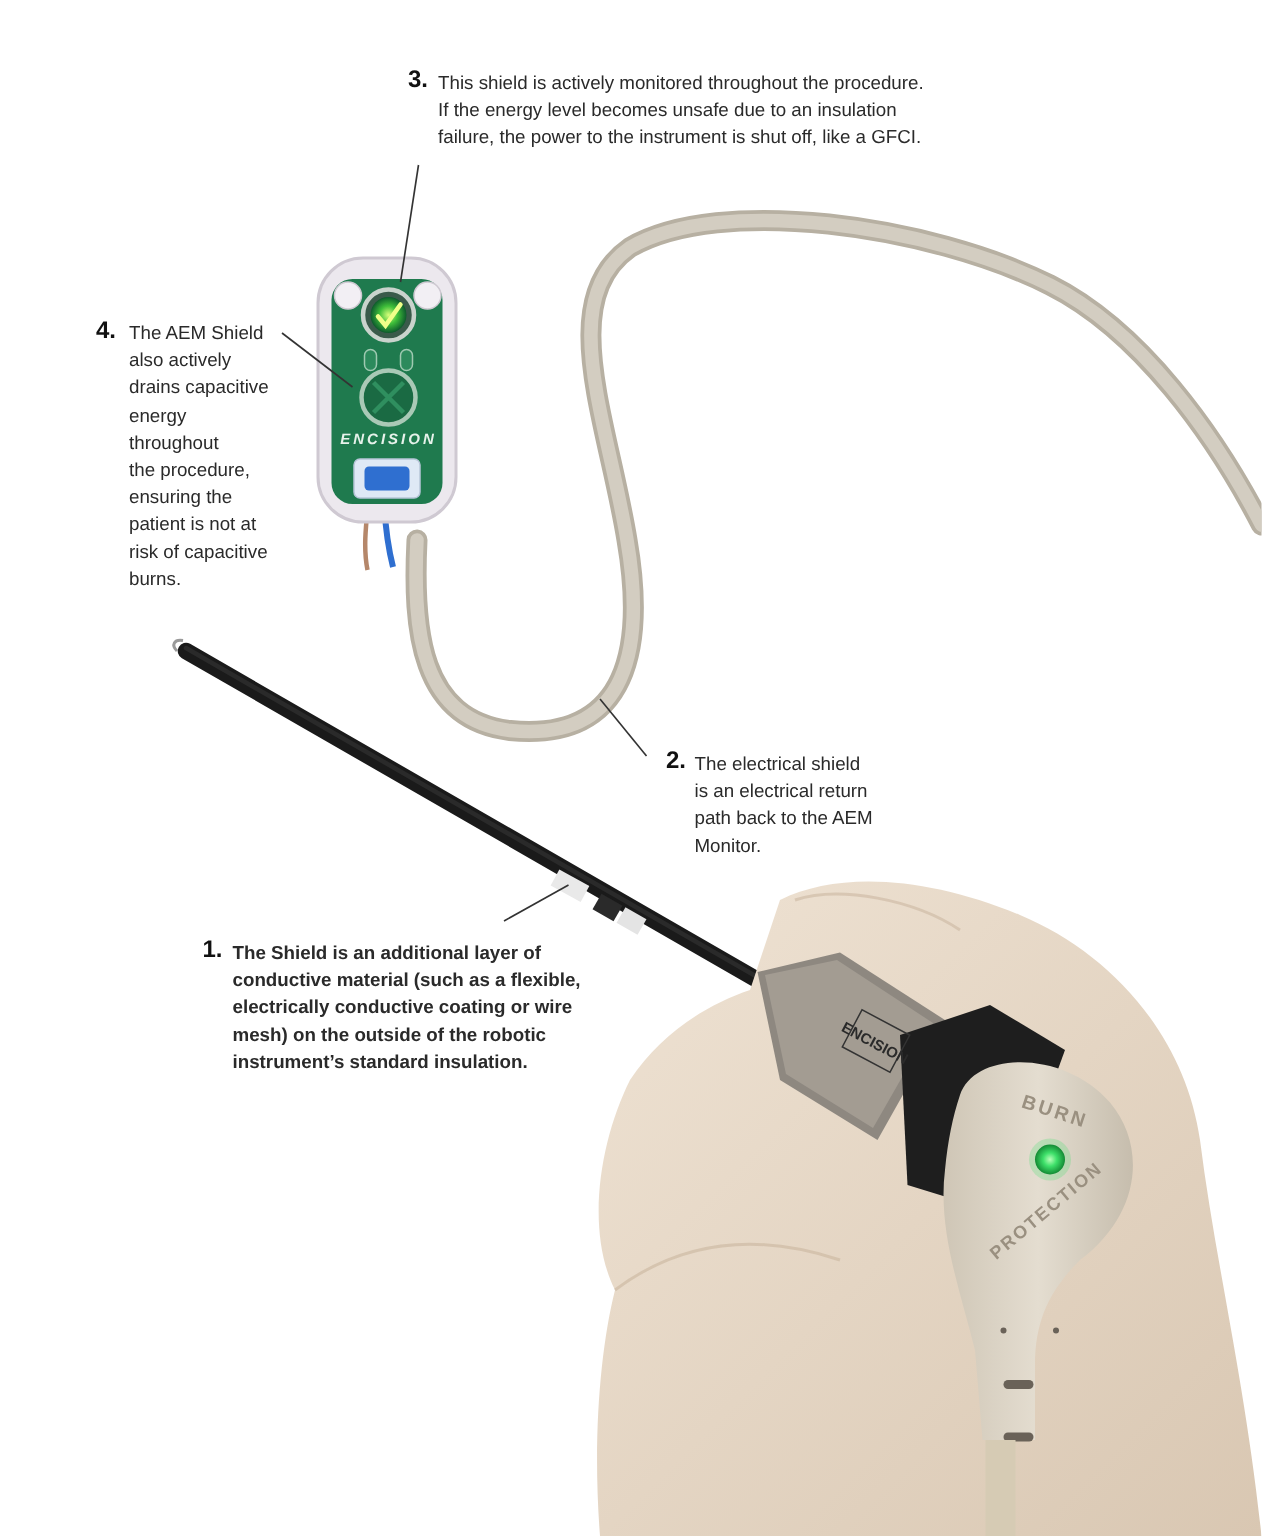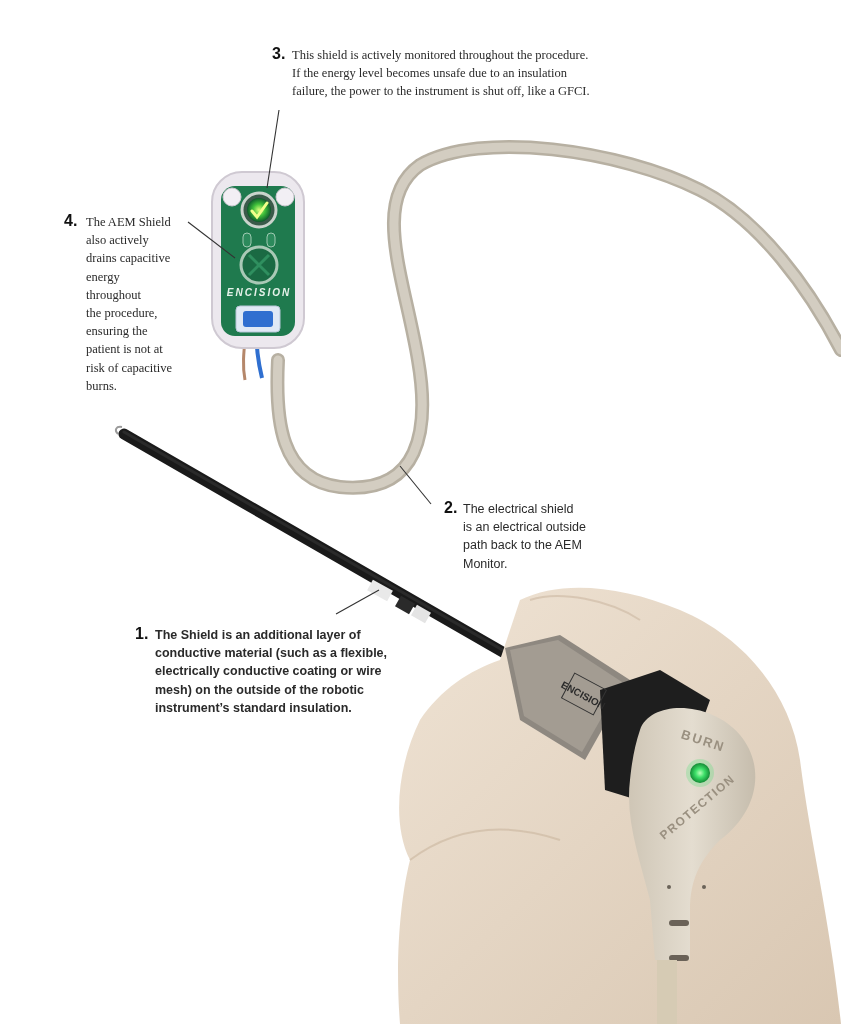--- a/index.html
+++ b/index.html
@@ -5,24 +5,24 @@
     * { box-sizing: border-box; margin: 0; padding: 0; }
     html, body { width: 841px; height: 1024px; background: #ffffff; overflow: hidden; }
     body { position: relative; font-family: "Liberation Sans", "DejaVu Sans", sans-serif; color: #222; }
     .stage { position: absolute; left: 0; top: 0; width: 841px; height: 1024px; }
     svg.art { position: absolute; left: 0; top: 0; }
     .callout { position: absolute; font-size: 12.5px; line-height: 18.2px; color: #2a2a2a; }
     .callout .num { position: absolute; font-weight: bold; font-size: 16px; color: #111; top: -1px; }
     .callout .txt { display: block; white-space: pre-line; }
     #c3 { left: 272px; top: 46px; width: 380px; }
     #c3 .num { left: 0; }
-    #c3 .txt { padding-left: 20px; font-family: Liberation Serif, serif; }
+    #c3 .txt { padding-left: 20px; }
     #c4 { left: 64px; top: 213px; width: 130px; }
     #c4 .num { left: 0; }
-    #c4 .txt { padding-left: 22px; font-family: Liberation Serif, serif; }
+    #c4 .txt { padding-left: 22px; }
     #c2 { left: 444px; top: 500px; width: 180px; }
     #c2 .num { left: 0; }
     #c2 .txt { padding-left: 19px; }
     #c1 { left: 135px; top: 626px; width: 260px; }
     #c1 .num { left: 0; }
     #c1 .txt { padding-left: 20px; font-weight: bold; }
   </style>
 </head>
 <body>
 
@@ -139,21 +139,21 @@
 the procedure,
 ensuring the
 patient is not at
 risk of capacitive
 burns.</span>
   </div>
 
   <div class="callout" id="c2">
     <span class="num">2.</span>
     <span class="txt">The electrical shield
-is an electrical outside
+is an electrical return
 path back to the AEM
 Monitor.</span>
   </div>
 
   <div class="callout" id="c1">
     <span class="num">1.</span>
     <span class="txt">The Shield is an additional layer of
 conductive material (such as a flexible,
 electrically conductive coating or wire
 mesh) on the outside of the robotic

